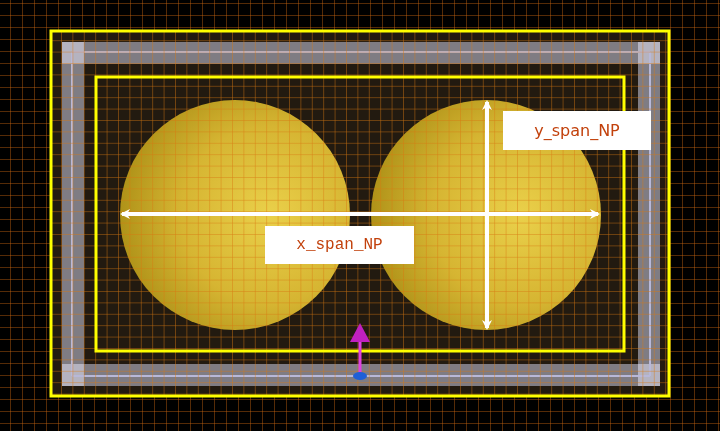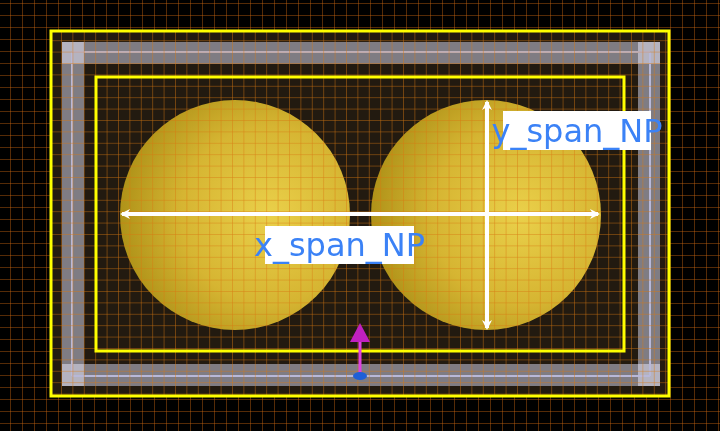--- a/index.html
+++ b/index.html
@@ -1,24 +1,24 @@
 <!DOCTYPE html>
 <html><head>
 <meta charset="utf-8">
 <style>
   html, body { margin: 0; padding: 0; }
   body { width: 720px; height: 431px; overflow: hidden; background: #000; position: relative; font-family: "DejaVu Sans", sans-serif; }
   .layer { position: absolute; left: 0; top: 0; width: 720px; height: 431px; }
   .label-box {
-    position: absolute; background: #fff; color: #3b82f6;
-    font-family: "DejaVu Sans", sans-serif; font-size: 32px; line-height: 1;
+    position: absolute; background: #fff; color: #c2410c;
+    font-family: "DejaVu Sans", sans-serif; font-size: 16px; line-height: 1;
     display: flex; align-items: center; justify-content: center;
     box-sizing: border-box; white-space: nowrap;
   }
-  #x-label { left: 265px; top: 226px; width: 149px; height: 38px; }
+  #x-label { left: 265px; top: 226px; width: 149px; height: 38px; font-family: Liberation Mono, monospace; }
   #y-label { left: 503px; top: 111px; width: 148px; height: 39px; }
 </style>
 </head>
 <body>
 
 <svg class="layer" width="720" height="431" viewBox="0 0 720 431" xmlns="http://www.w3.org/2000/svg">
   <defs>
     <pattern id="gridOuter" width="12" height="12" patternUnits="userSpaceOnUse" x="10" y="3">
       <path d="M12 0 L0 0 0 12" fill="none" stroke="#c8650f" stroke-width="1" opacity="0.85"></path>
     </pattern>

